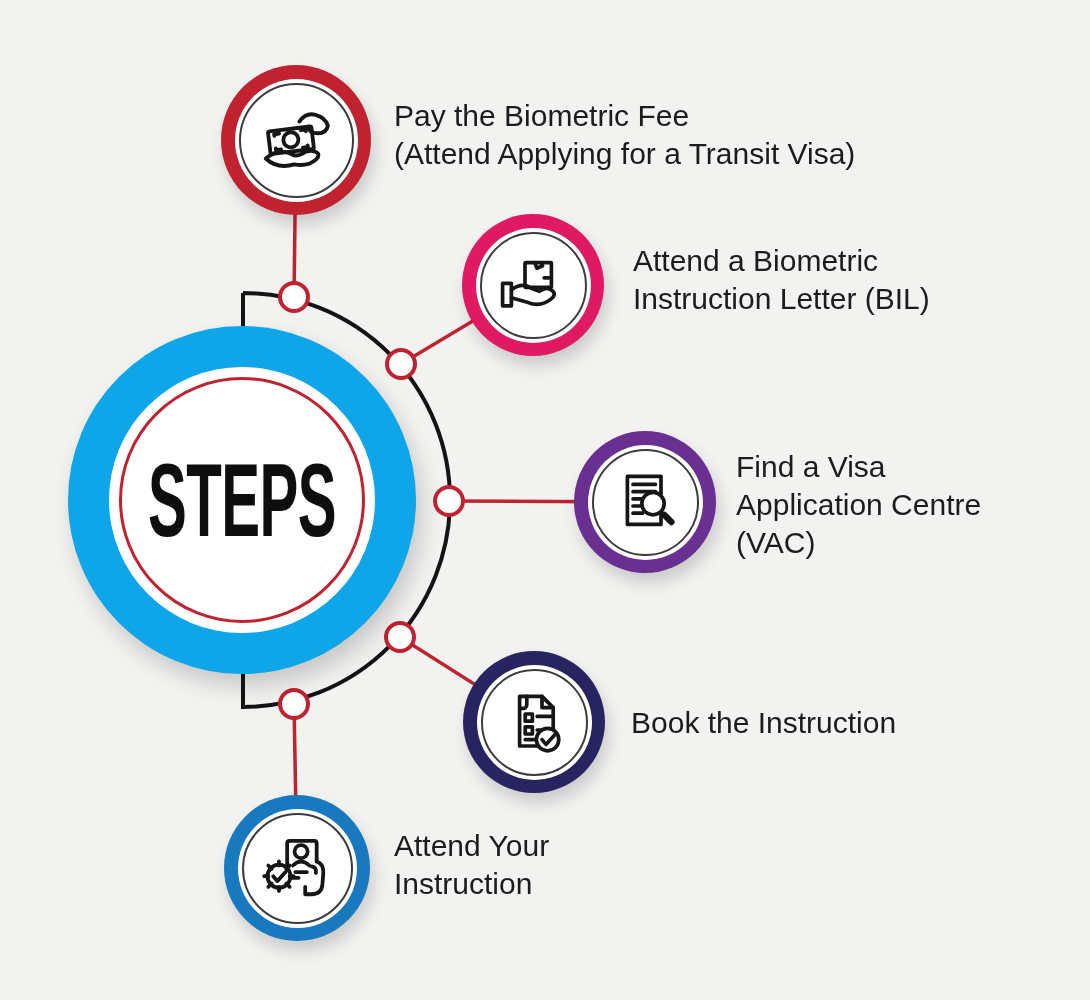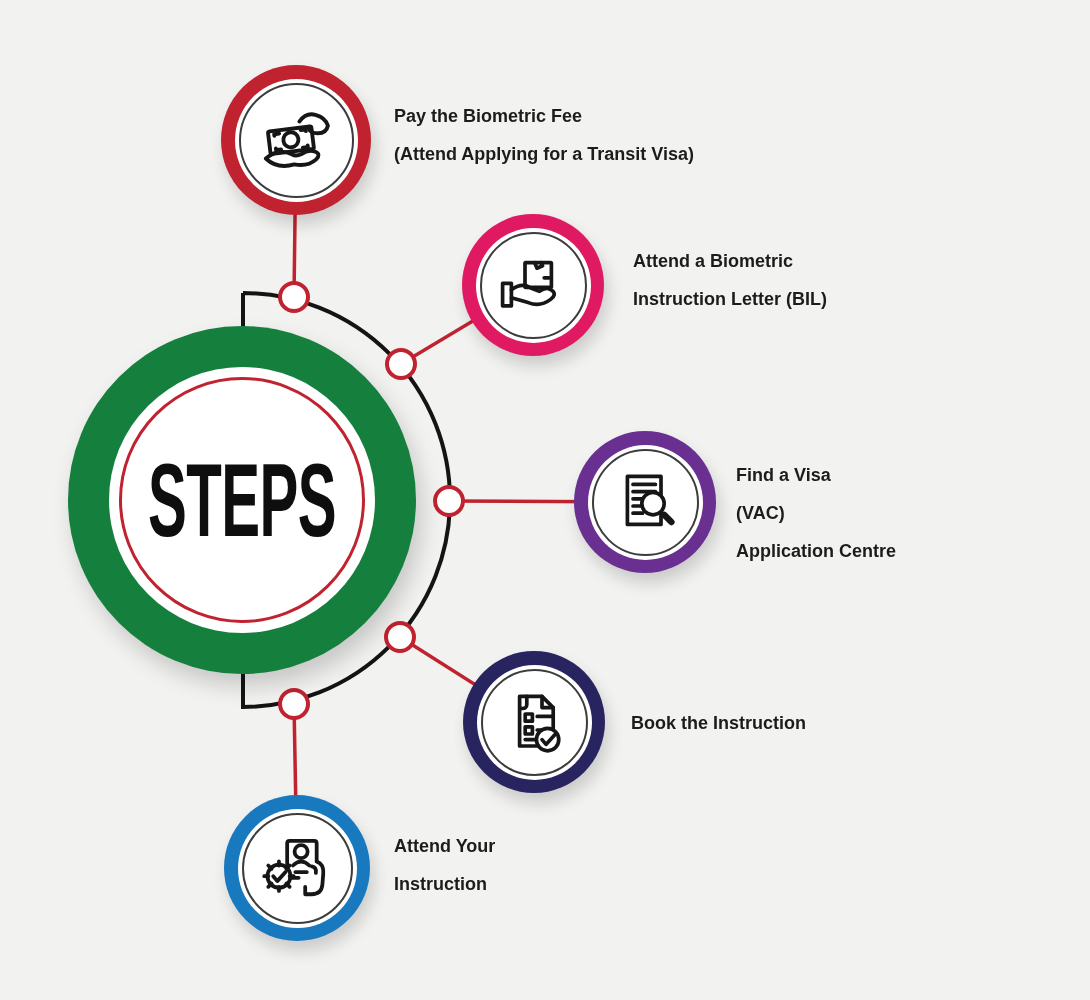--- a/index.html
+++ b/index.html
@@ -33,24 +33,24 @@
   .glyph{stroke:var(--icon-stroke);fill:none;stroke-width:4.6;stroke-linecap:round;stroke-linejoin:round;}
   .glyph .fillw{fill:#ffffff;}
 
   #icon-step-1{left:221px;top:65px;width:150px;height:150px;}
   #icon-step-2{left:462px;top:214px;width:142px;height:142px;}
   #icon-step-3{left:574px;top:431px;width:142px;height:142px;}
   #icon-step-4{left:463px;top:651px;width:142px;height:142px;}
   #icon-step-5{left:224px;top:795px;width:146px;height:146px;}
 
   
-  .step-label{position:absolute;z-index:2;color:var(--text);font-size:18px;line-height:38px;font-weight:700;white-space:nowrap;}
+  .step-label{position:absolute;z-index:2;color:var(--text);font-size:30px;line-height:38px;font-weight:400;white-space:nowrap;}
   #label-step-1{left:394px;top:97px;}
   #label-step-2{left:633px;top:242px;}
-  #label-step-3{left:736px;top:448px;margin-top:8px;}
+  #label-step-3{left:736px;top:448px;}
   #label-step-4{left:631px;top:704px;}
   #label-step-5{left:394px;top:827px;}
 </style>
 </head>
 <body>
 
 <div class="canvas">
 
   <svg id="connector-canvas" width="1090" height="1000" viewBox="0 0 1090 1000">
     <path class="arc-path" d="M 243 293 A 207 207 0 0 1 243 707 L 243 293"></path>
@@ -59,21 +59,21 @@
     <line class="red-line" x1="645" y1="502" x2="449" y2="501"></line>
     <line class="red-line" x1="534" y1="722" x2="400" y2="637"></line>
     <line class="red-line" x1="297" y1="868" x2="294" y2="704"></line>
     <circle class="node-dot" cx="294" cy="297" r="14"></circle>
     <circle class="node-dot" cx="401" cy="364" r="14"></circle>
     <circle class="node-dot" cx="449" cy="501" r="14"></circle>
     <circle class="node-dot" cx="400" cy="637" r="14"></circle>
     <circle class="node-dot" cx="294" cy="704" r="14"></circle>
   </svg>
 
-  <div class="center-circle" style="background-color: #15803d;">
+  <div class="center-circle" style="background-color: #0ea5e9;">
     <div class="center-inner"></div>
     <div class="center-thinring"></div>
     <div class="center-label">
       <span class="steps-title">STEPS</span>
     </div>
   </div>
 
   <div class="step-icon" id="icon-step-1" style="background-color: rgb(192, 34, 47);">
     <div class="step-inner">
       <svg class="glyph" width="84" height="84" viewBox="0 0 100 100">
@@ -145,22 +145,22 @@
   <div class="step-label" id="label-step-1">
     <div>Pay the Biometric Fee</div>
     <div>(Attend Applying for a Transit Visa)</div>
   </div>
   <div class="step-label" id="label-step-2">
     <div>Attend a Biometric</div>
     <div>Instruction Letter (BIL)</div>
   </div>
   <div class="step-label" id="label-step-3">
     <div>Find a Visa</div>
+    <div>Application Centre</div>
     <div>(VAC)</div>
-    <div>Application Centre</div>
   </div>
   <div class="step-label" id="label-step-4">
     <div>Book the Instruction</div>
   </div>
   <div class="step-label" id="label-step-5">
     <div>Attend Your</div>
     <div>Instruction</div>
   </div>
 
 </div>

